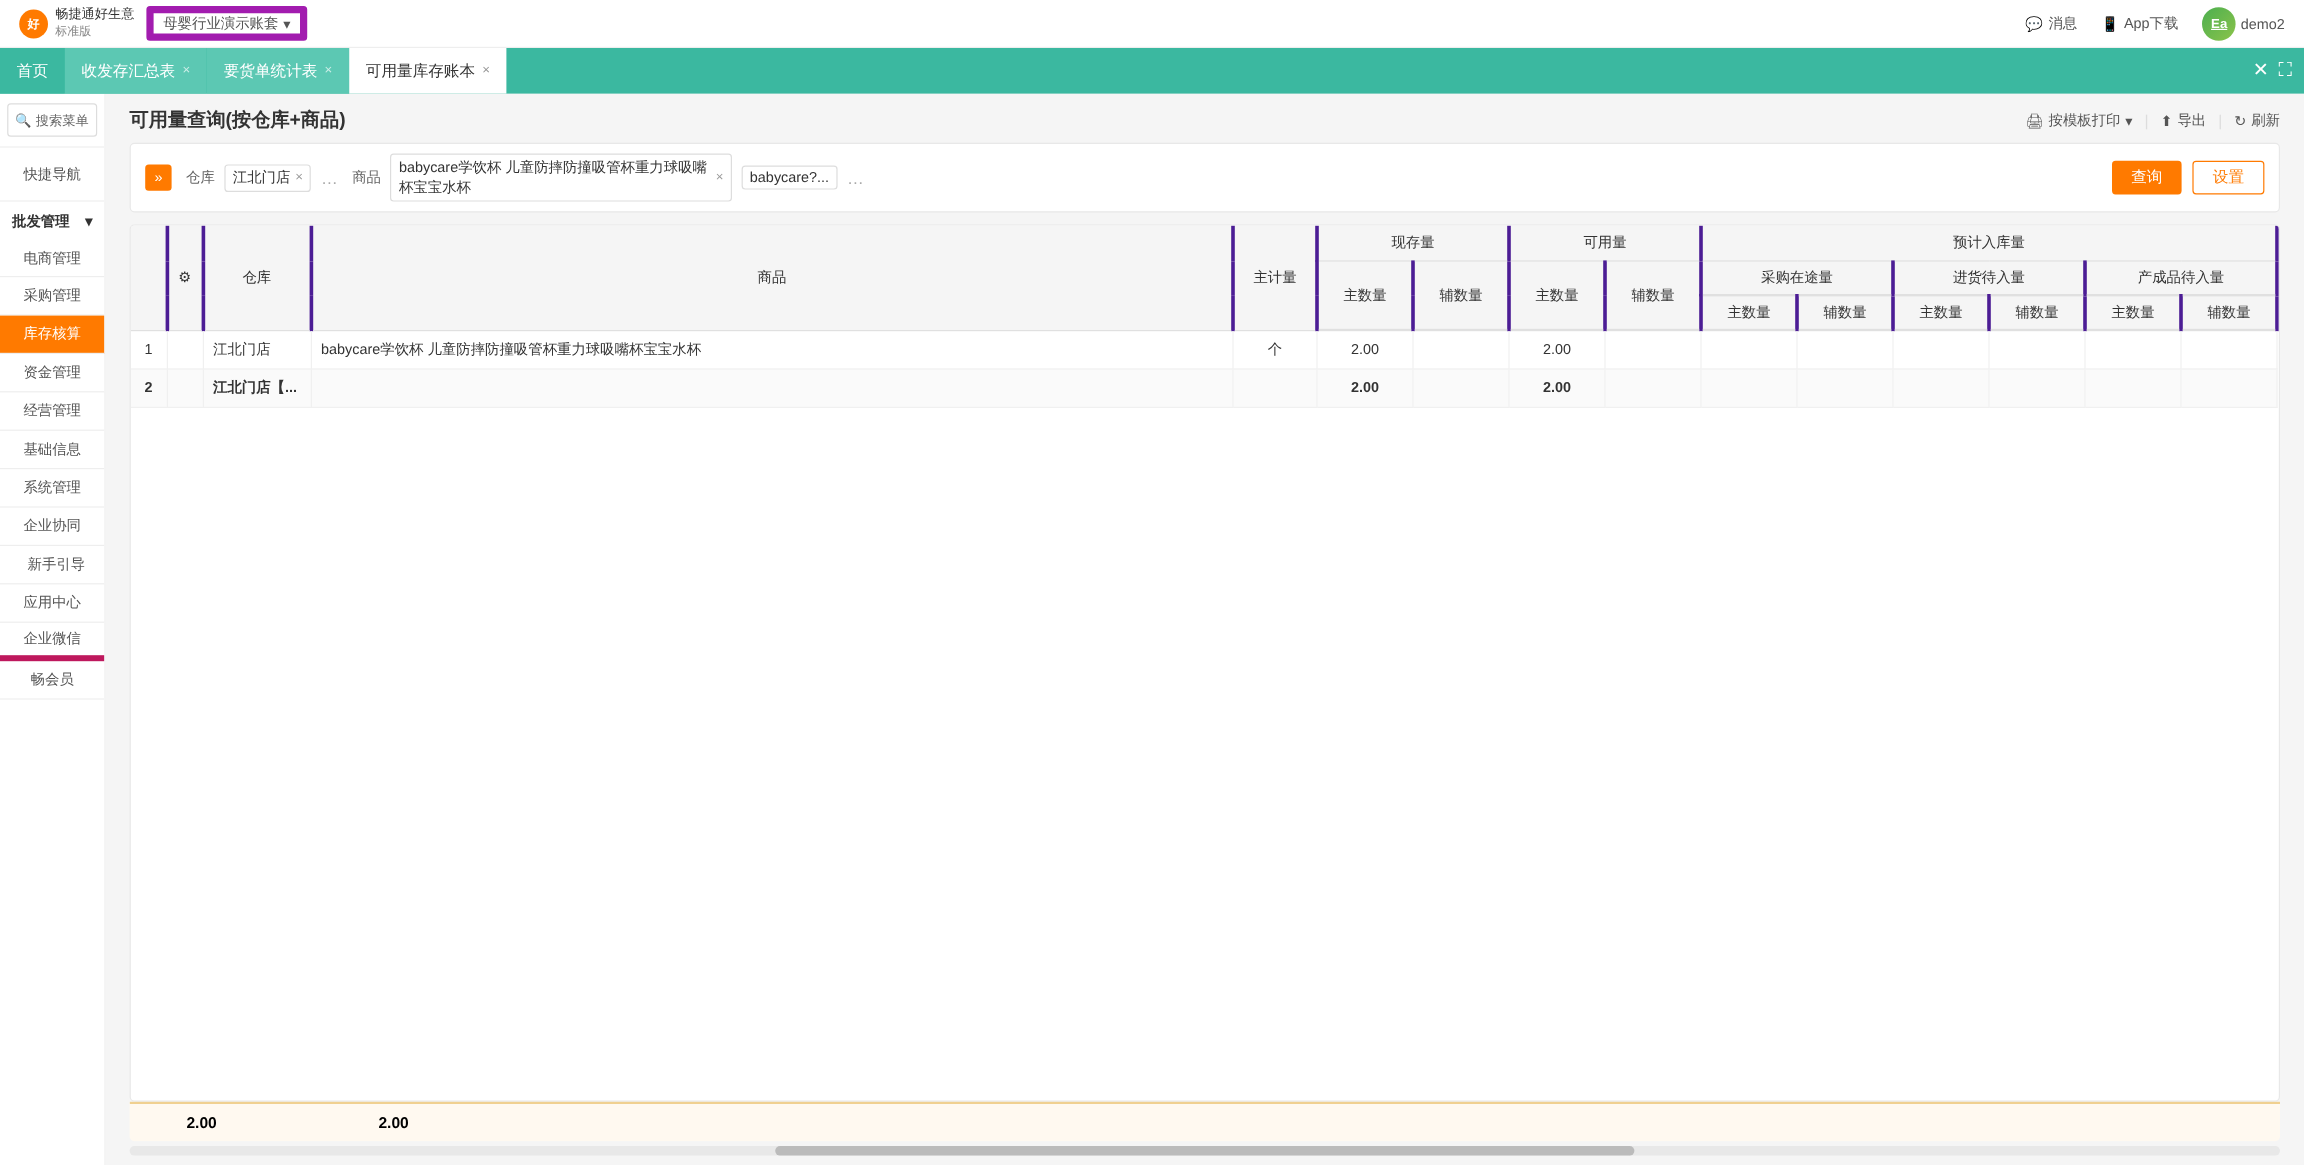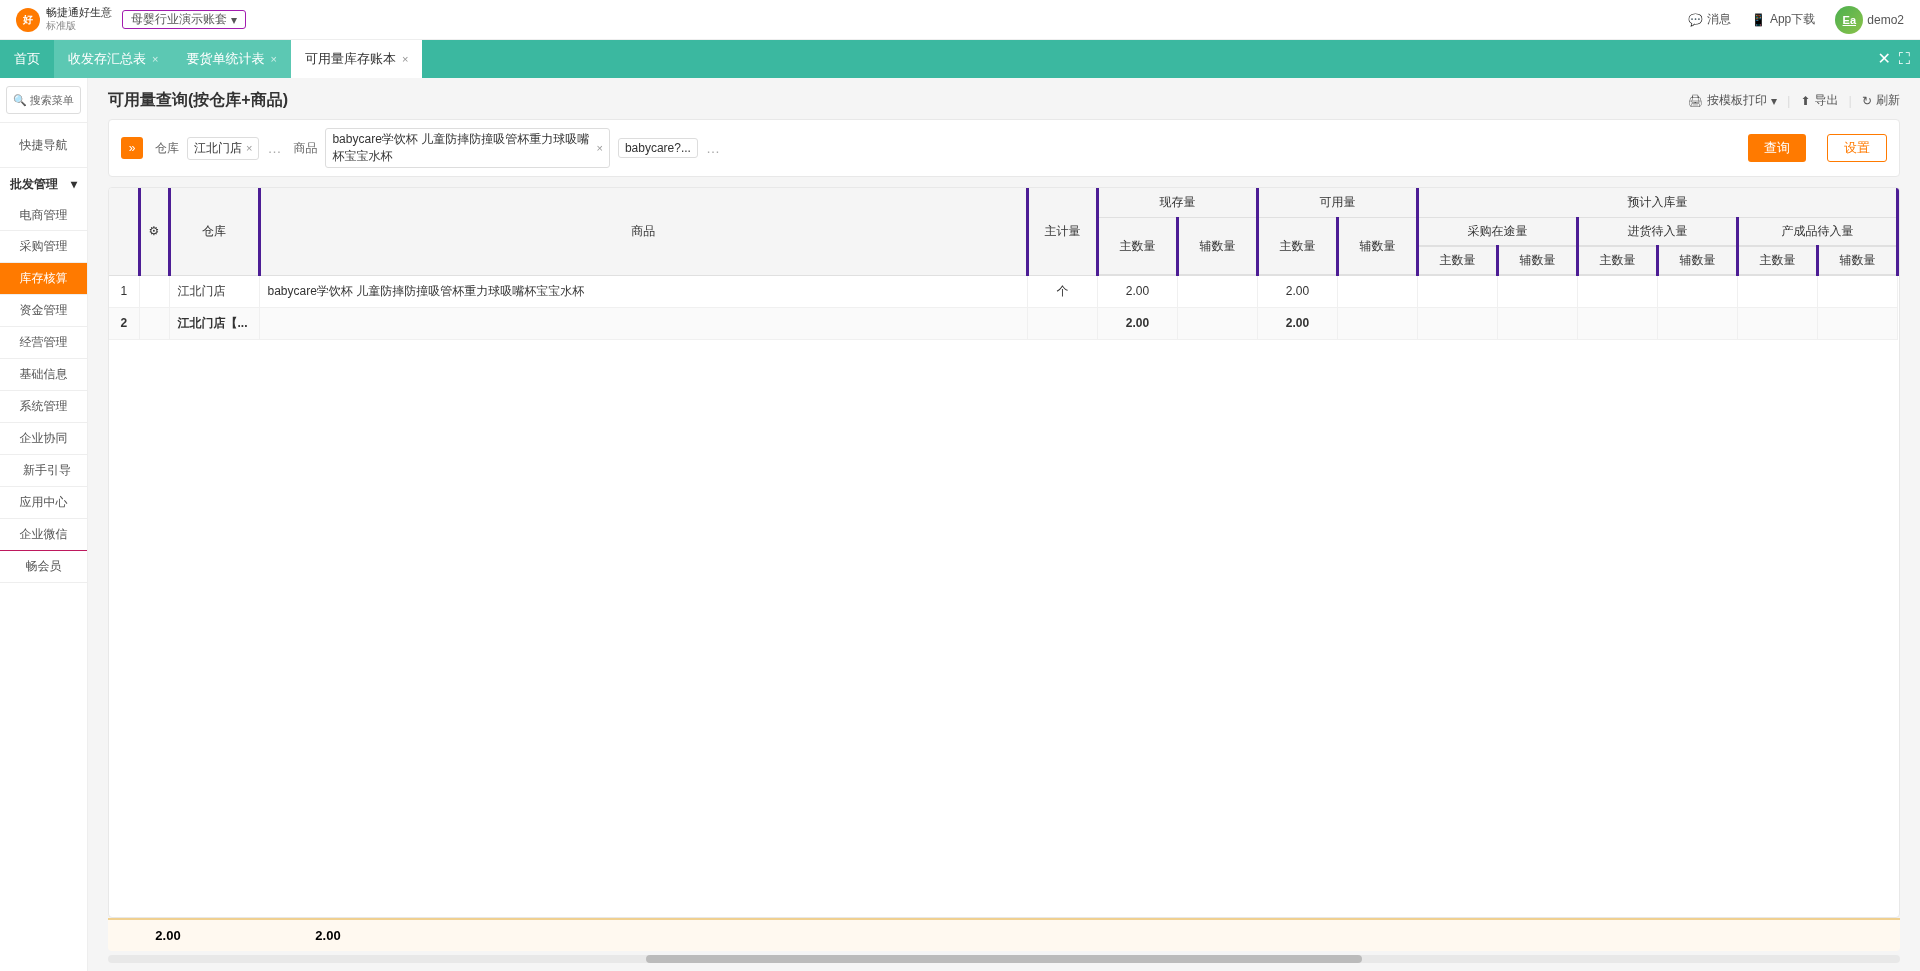--- a/index.html
+++ b/index.html
@@ -32,21 +32,21 @@
       border-radius: 50%;
       display: flex; align-items: center; justify-content: center;
       color: white; font-size: 10px; font-weight: bold;
     }
     .logo-text { font-size: 11px; color: #333; line-height: 1.2; }
     .logo-sub { font-size: 10px; color: #888; }
     .industry-selector {
       display: flex; align-items: center; gap: 4px;
       font-size: 12px; color: #555;
       padding: 0 8px;
-      border: 1px solid #a21caf;
+      border: 6px solid #a21caf;
       border-radius: 3px;
       cursor: pointer;
     }
     .top-header-right {
       display: flex; align-items: center; gap: 20px;
     }
     .top-nav-item {
       display: flex; align-items: center; gap: 4px;
       font-size: 12px; color: #555; cursor: pointer;
     }
@@ -225,21 +225,21 @@
       background: #fff;
       border: 1px solid #ddd;
       border-radius: 3px;
       padding: 2px 6px;
       font-size: 12px; color: #333;
     }
     .filter-tag-close { cursor: pointer; color: #999; font-size: 11px; }
     .filter-more { color: #aaa; font-size: 14px; cursor: pointer; }
     .filter-right {
       margin-left: auto;
-      display: flex; gap: 21px;
+      display: flex; gap: 9px;
     }
     .btn-query {
       background: #ff7a00;
       color: white;
       border: none;
       padding: 4px 16px;
       border-radius: 3px;
       cursor: pointer;
       font-size: 13px;
     }
@@ -436,21 +436,21 @@
     </div>
     <div class="sidebar-section-item" style="border-bottom:1px solid #eee; height:32px;">
       <span>企业协同</span>
     </div>
     <div class="sidebar-section-item" style="border-bottom:1px solid #eee; height:32px;padding-left:15px;">
       <span>新手引导</span>
     </div>
     <div class="sidebar-section-item" style="border-bottom:1px solid #eee; height:32px;">
       <span>应用中心</span>
     </div>
-    <div class="sidebar-section-item" style="border-bottom:1px solid #be185d; height:32px;">
+    <div class="sidebar-section-item" style="border-bottom:5px solid #be185d; height:32px;">
       <span>企业微信</span>
     </div>
     <div class="sidebar-section-item" style="border-bottom:1px solid #eee; height:32px;">
       <span>畅会员</span>
     </div>
   </div>
 
   <div class="content-area">
 
     <div class="page-header">

